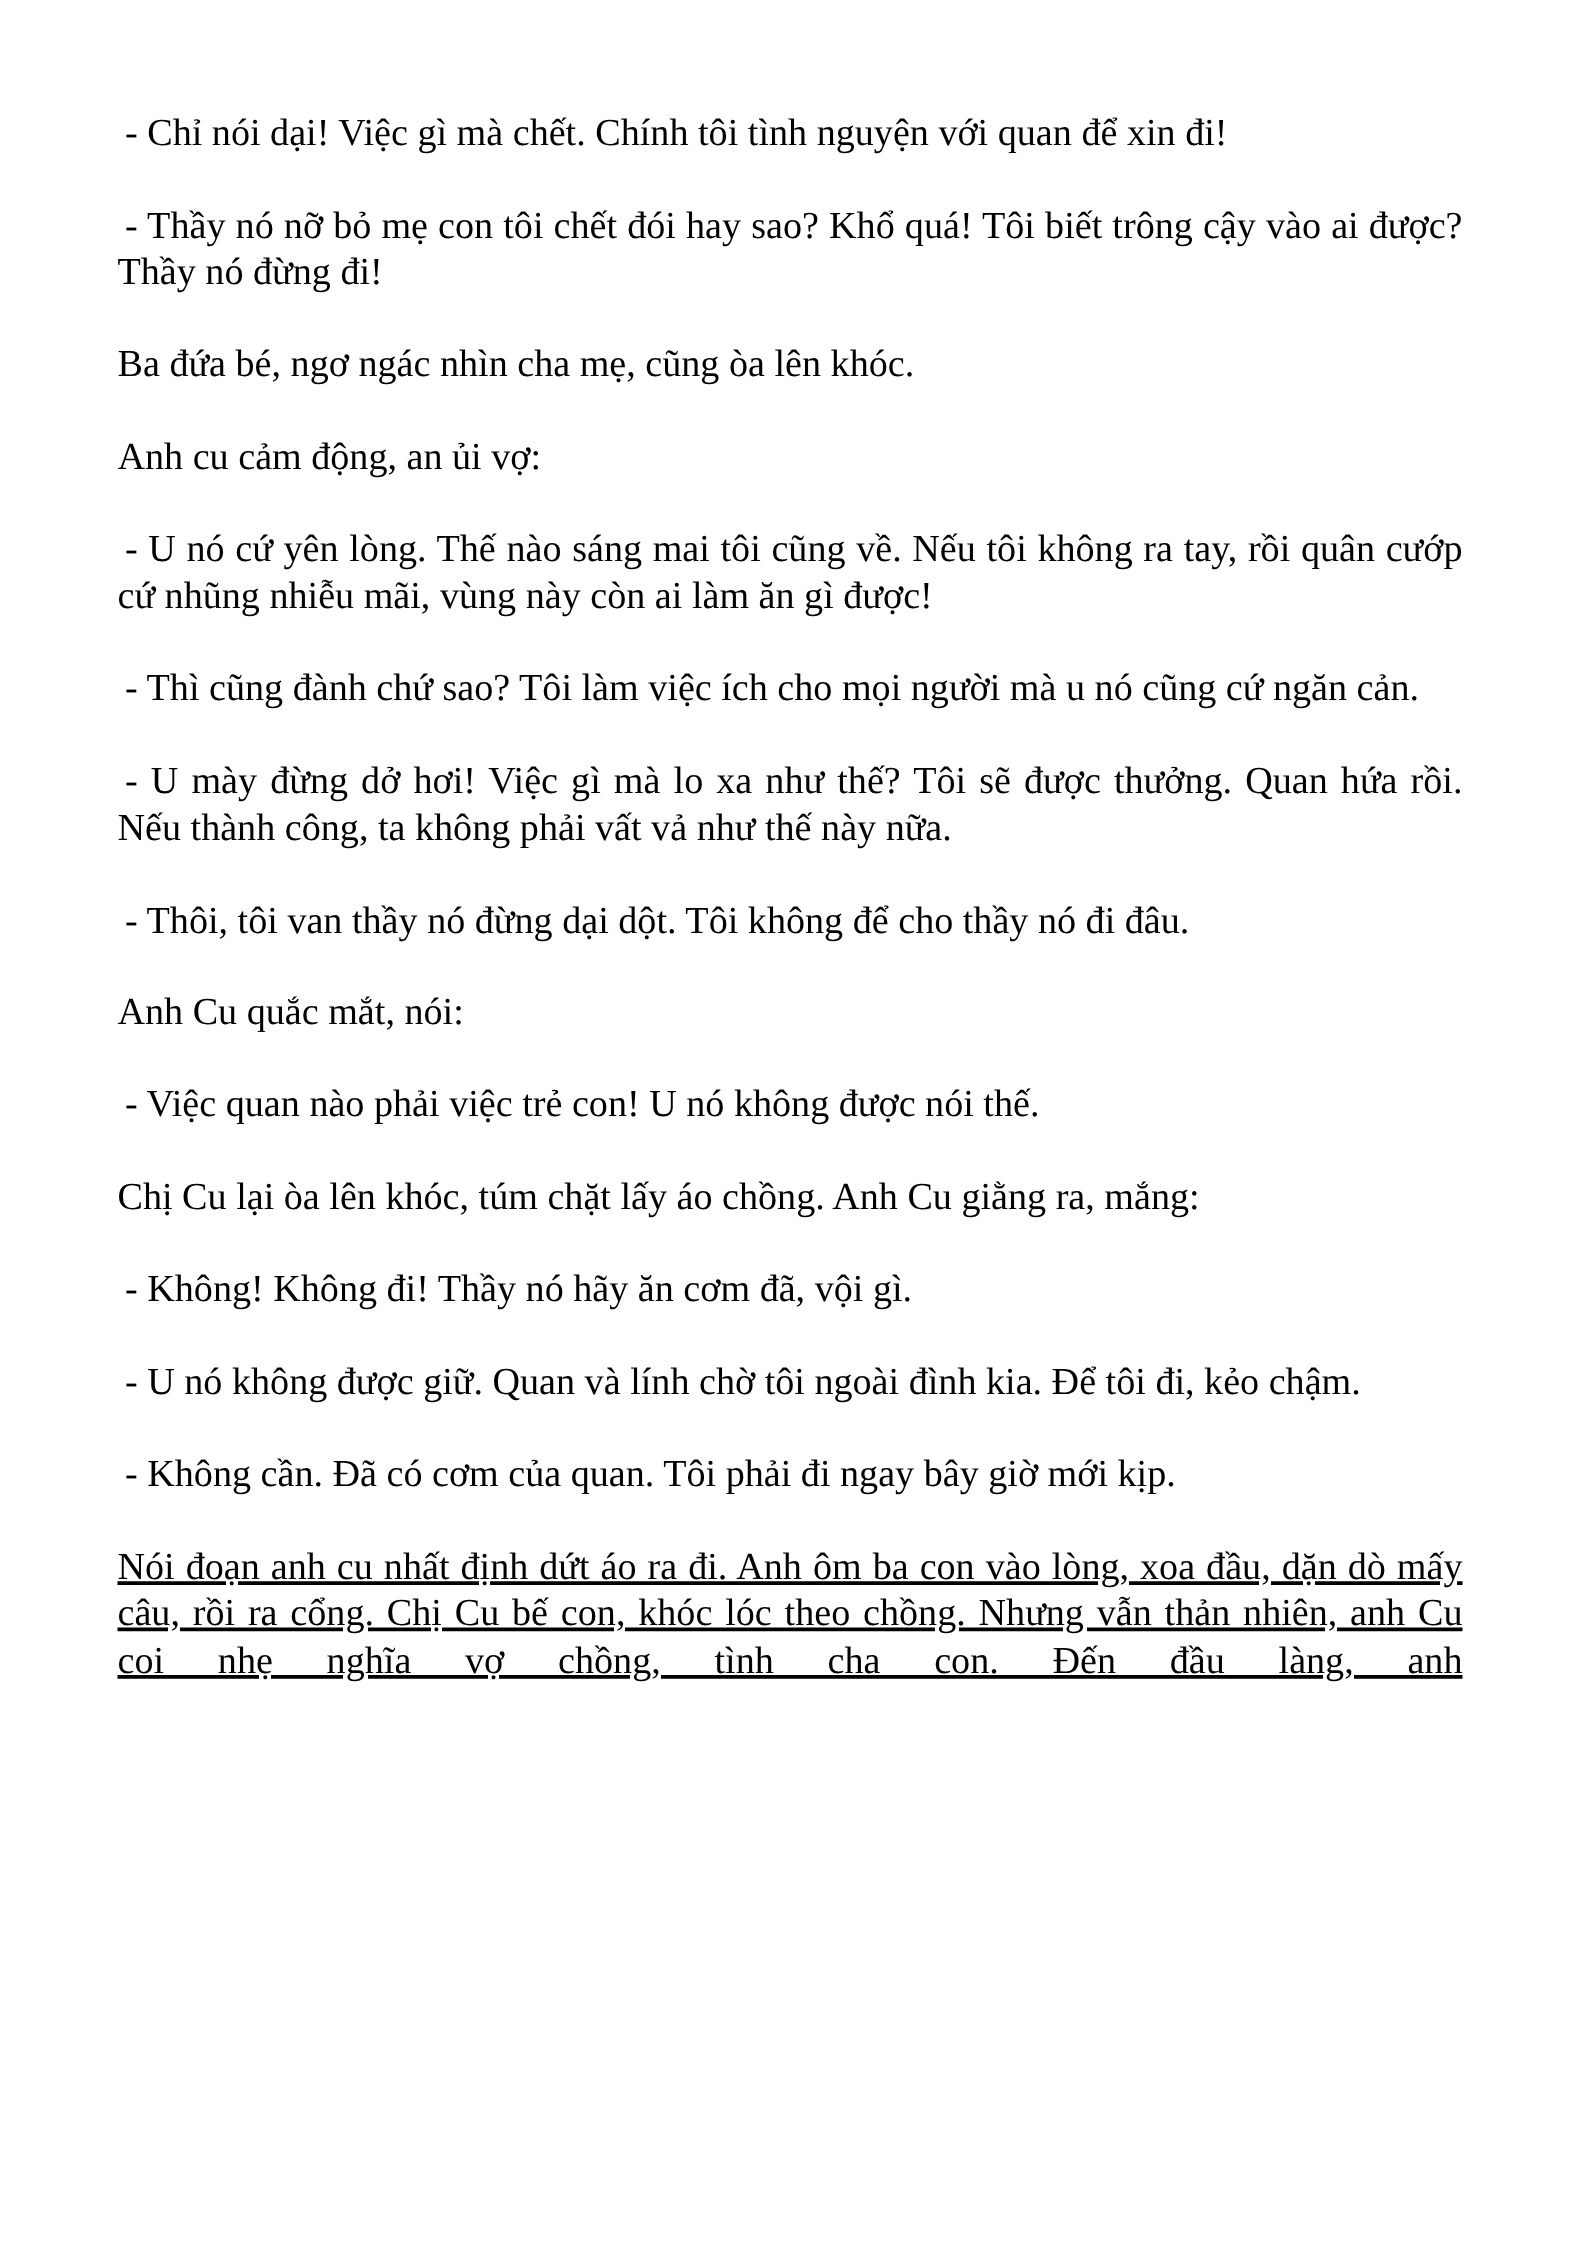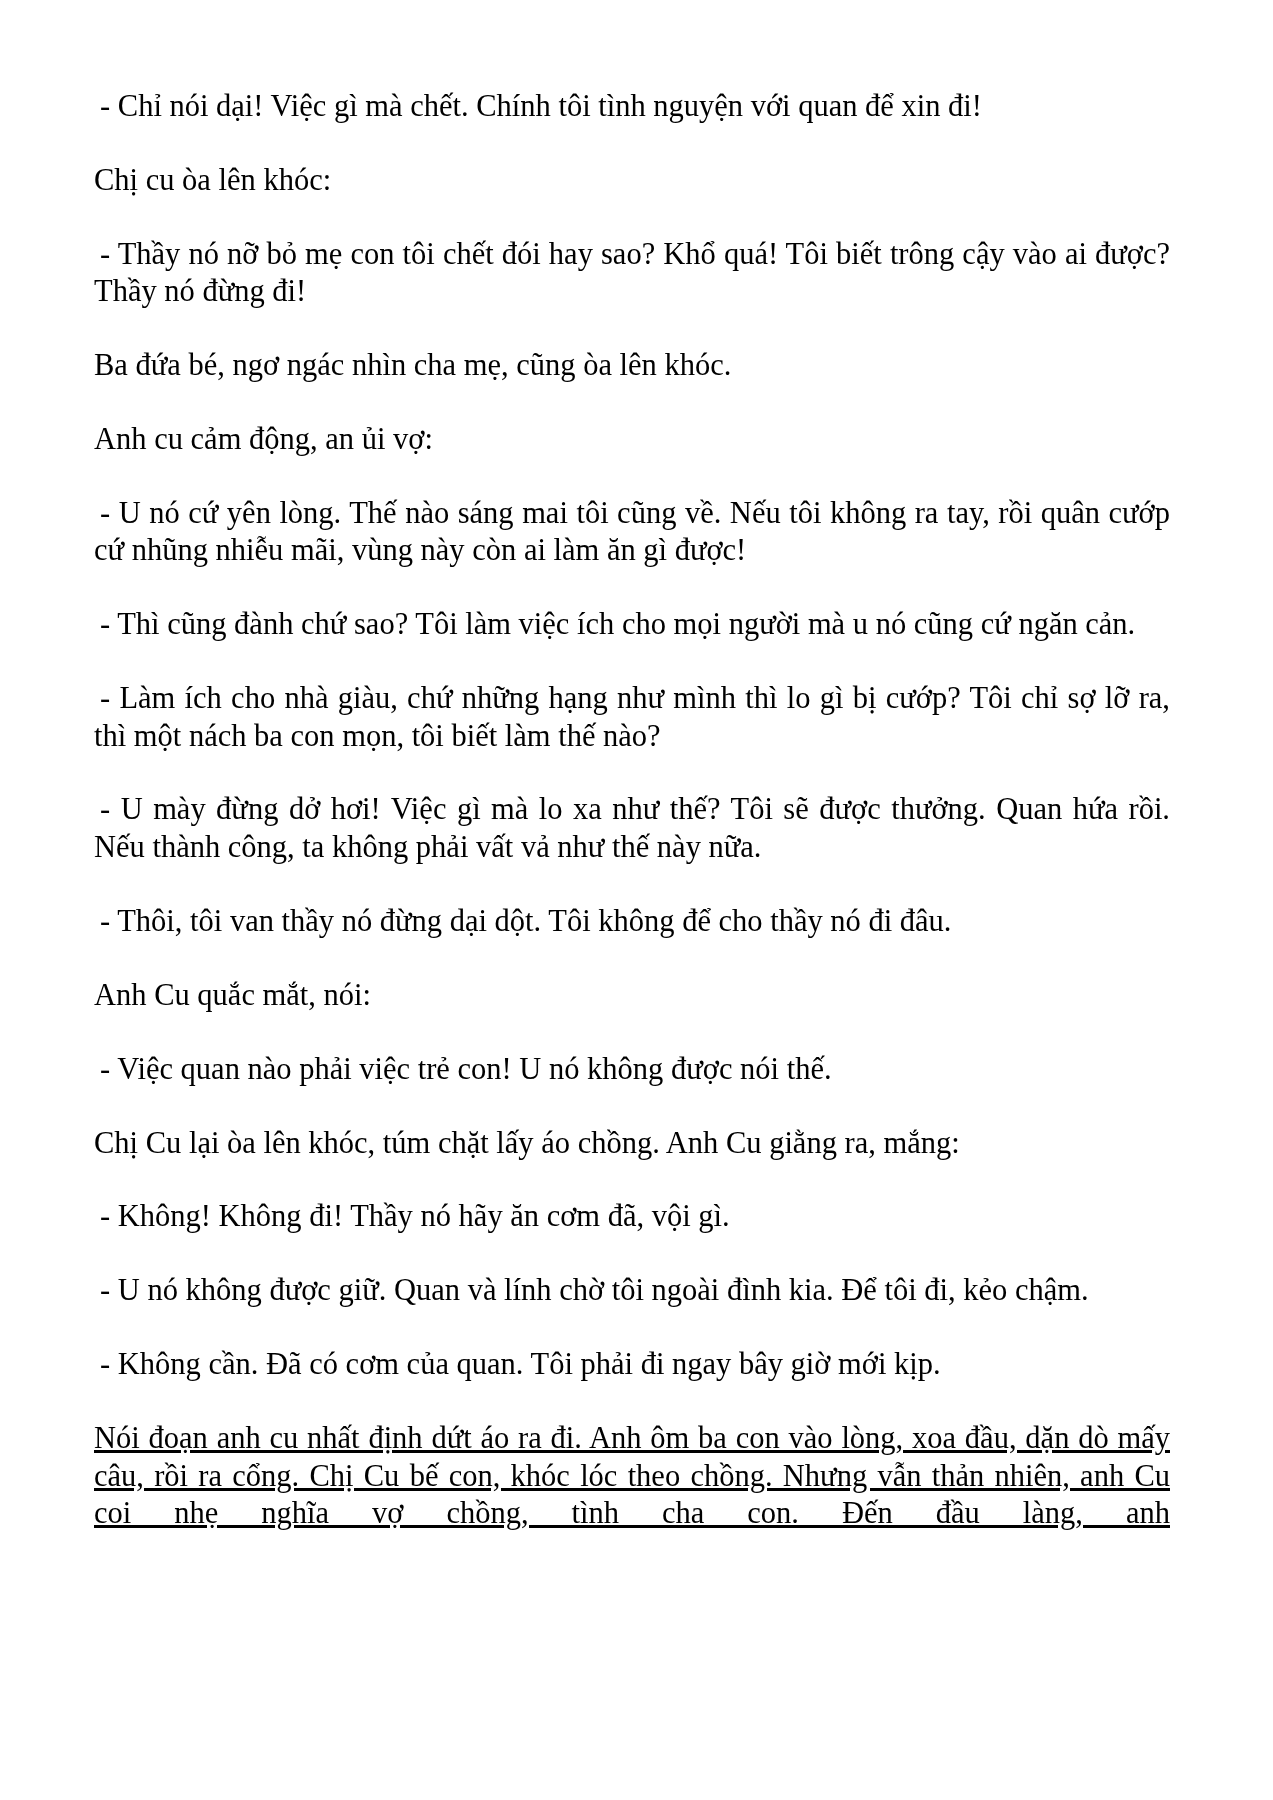--- a/index.html
+++ b/index.html
@@ -49,27 +49,25 @@
     text-align-last: justify;
   }
 </style>
 </head>
 <body>
 
 <div class="page">
   <div class="text-column">
 
     <p class="para dash">- Chỉ nói dại! Việc gì mà chết. Chính tôi tình nguyện với quan để xin đi!</p>
-    <p class="para">Chị cu òa lên khóc:</p>
     <p class="para dash">- Thầy nó nỡ bỏ mẹ con tôi chết đói hay sao? Khổ quá! Tôi biết trông cậy vào ai được? Thầy nó đừng đi!</p>
     <p class="para">Ba đứa bé, ngơ ngác nhìn cha mẹ, cũng òa lên khóc.</p>
     <p class="para">Anh cu cảm động, an ủi vợ:</p>
     <p class="para dash">- U nó cứ yên lòng. Thế nào sáng mai tôi cũng về. Nếu tôi không ra tay, rồi quân cướp cứ nhũng nhiễu mãi, vùng này còn ai làm ăn gì được!</p>
     <p class="para dash">- Thì cũng đành chứ sao? Tôi làm việc ích cho mọi người mà u nó cũng cứ ngăn cản.</p>
-    <p class="para dash">- Làm ích cho nhà giàu, chứ những hạng như mình thì lo gì bị cướp? Tôi chỉ sợ lỡ ra, thì một nách ba con mọn, tôi biết làm thế nào?</p>
     <p class="para dash">- U mày đừng dở hơi! Việc gì mà lo xa như thế? Tôi sẽ được thưởng. Quan hứa rồi. Nếu thành công, ta không phải vất vả như thế này nữa.</p>
     <p class="para dash">- Thôi, tôi van thầy nó đừng dại dột. Tôi không để cho thầy nó đi đâu.</p>
     <p class="para">Anh Cu quắc mắt, nói:</p>
     <p class="para dash">- Việc quan nào phải việc trẻ con! U nó không được nói thế.</p>
     <p class="para">Chị Cu lại òa lên khóc, túm chặt lấy áo chồng. Anh Cu giằng ra, mắng:</p>
     <p class="para dash">- Không! Không đi! Thầy nó hãy ăn cơm đã, vội gì.</p>
     <p class="para dash">- U nó không được giữ. Quan và lính chờ tôi ngoài đình kia. Để tôi đi, kẻo chậm.</p>
     <p class="para dash">- Không cần. Đã có cơm của quan. Tôi phải đi ngay bây giờ mới kịp.</p>
     <p class="para continues">Nói đoạn anh cu nhất định dứt áo ra đi. Anh ôm ba con vào lòng, xoa đầu, dặn dò mấy câu, rồi ra cổng. Chị Cu bế con, khóc lóc theo chồng. Nhưng vẫn thản nhiên, anh Cu coi nhẹ nghĩa vợ chồng, tình cha con. Đến đầu làng, anh</p>
 

